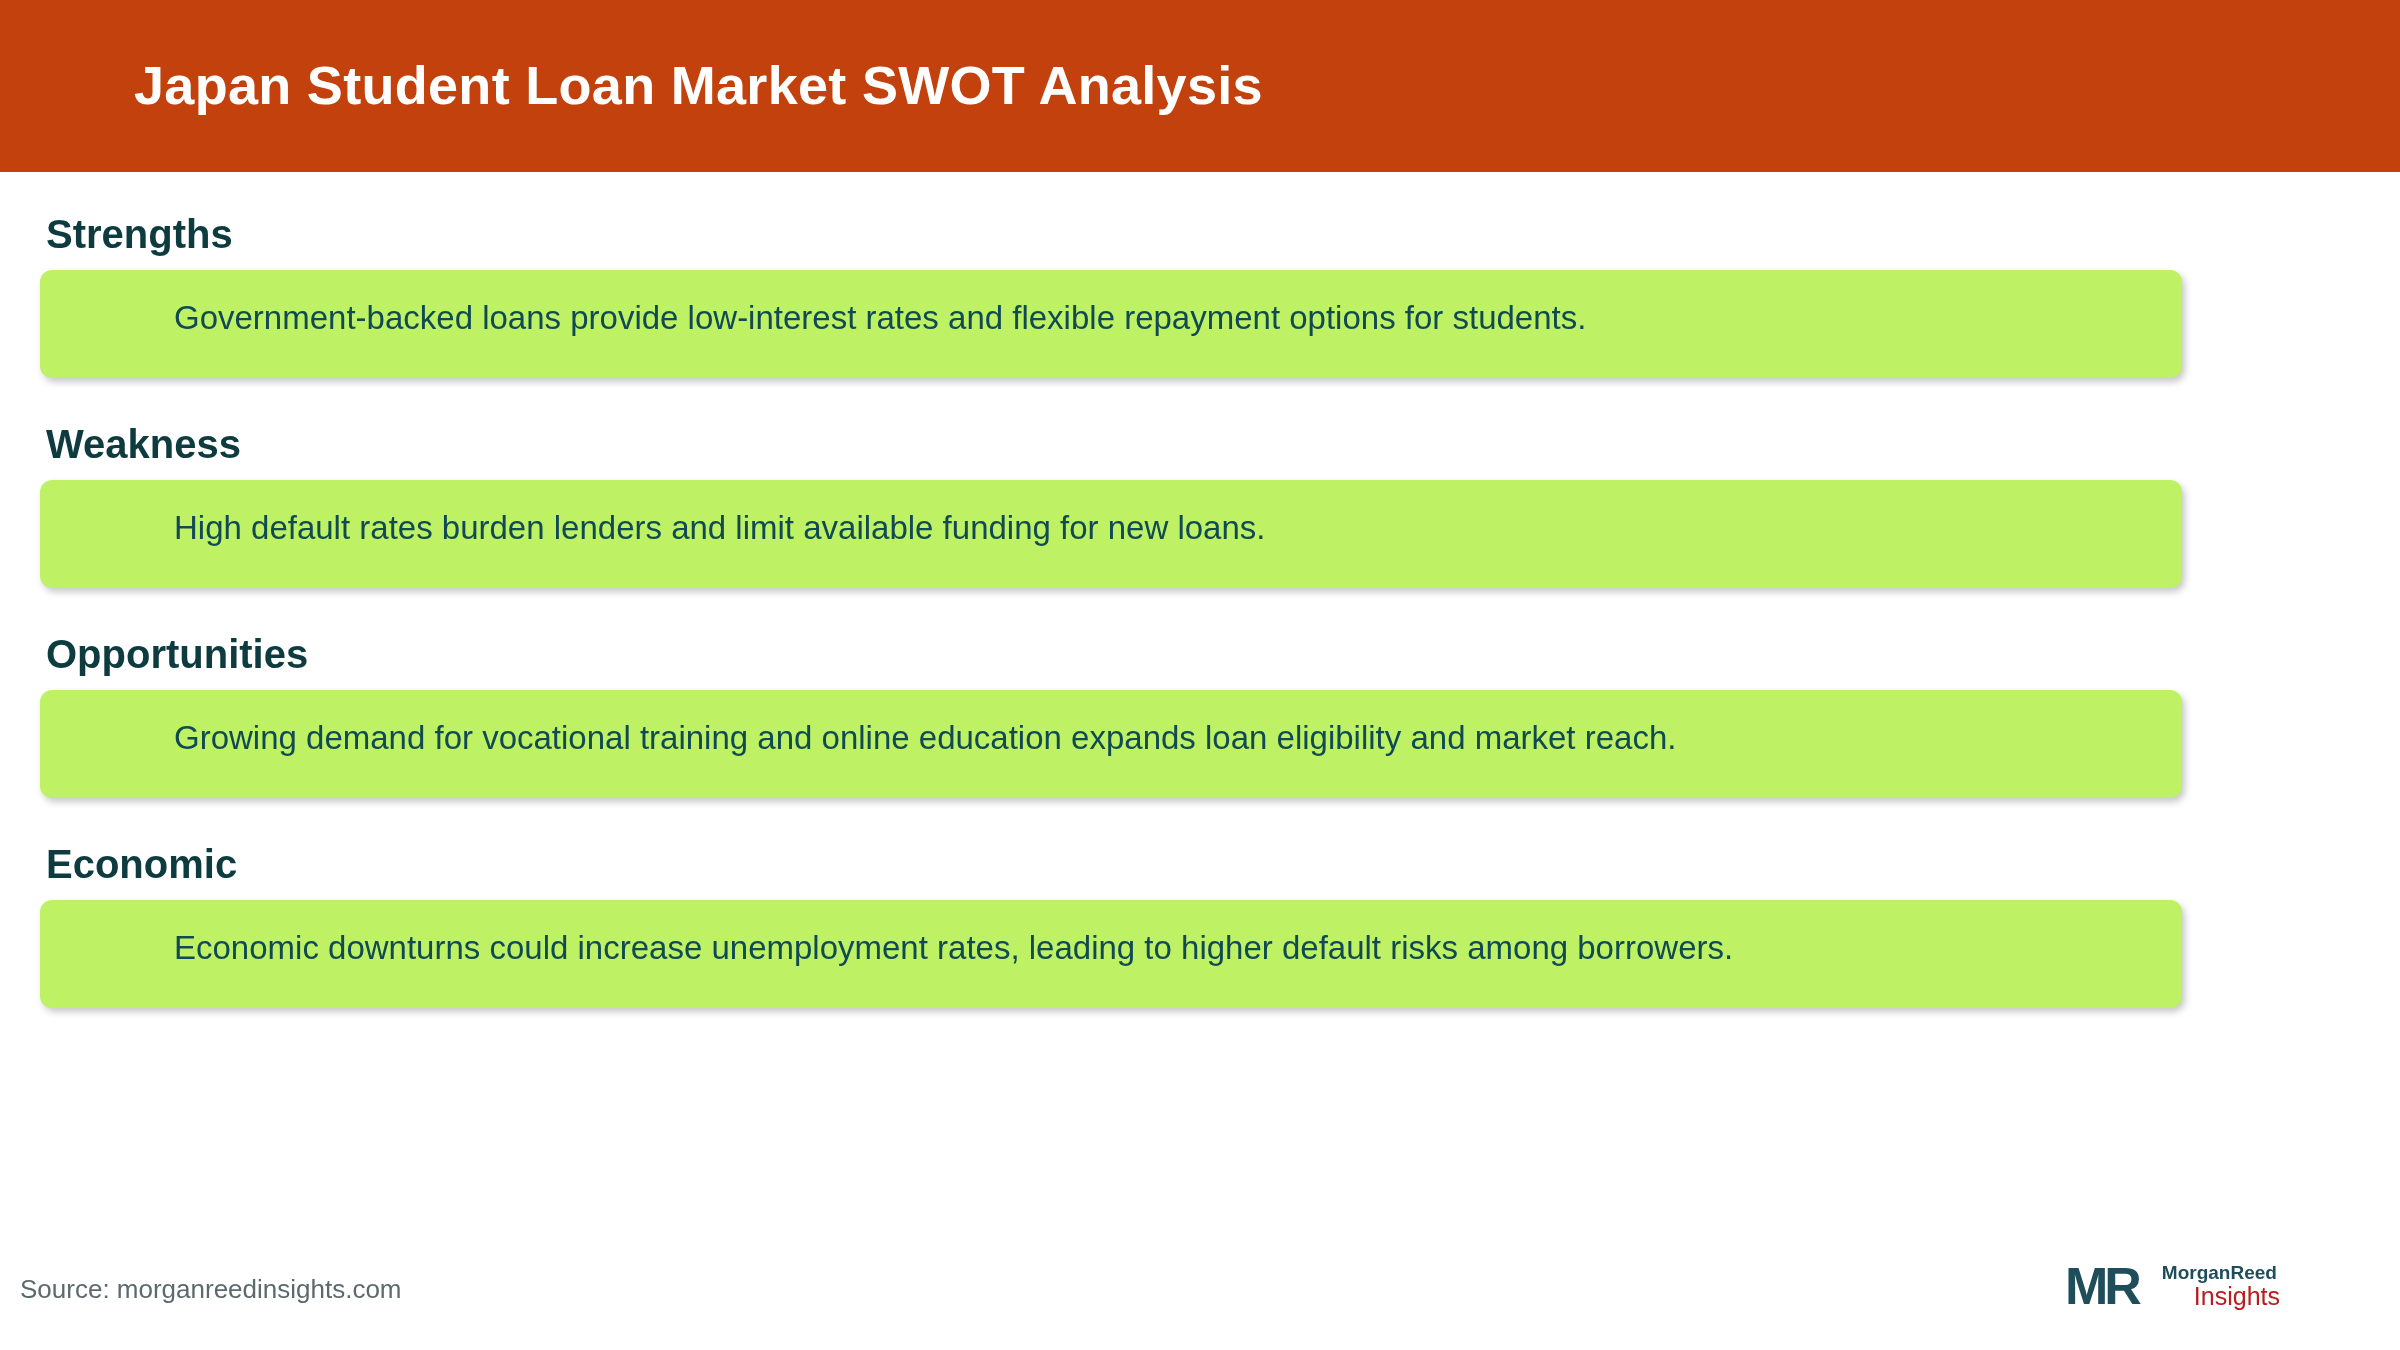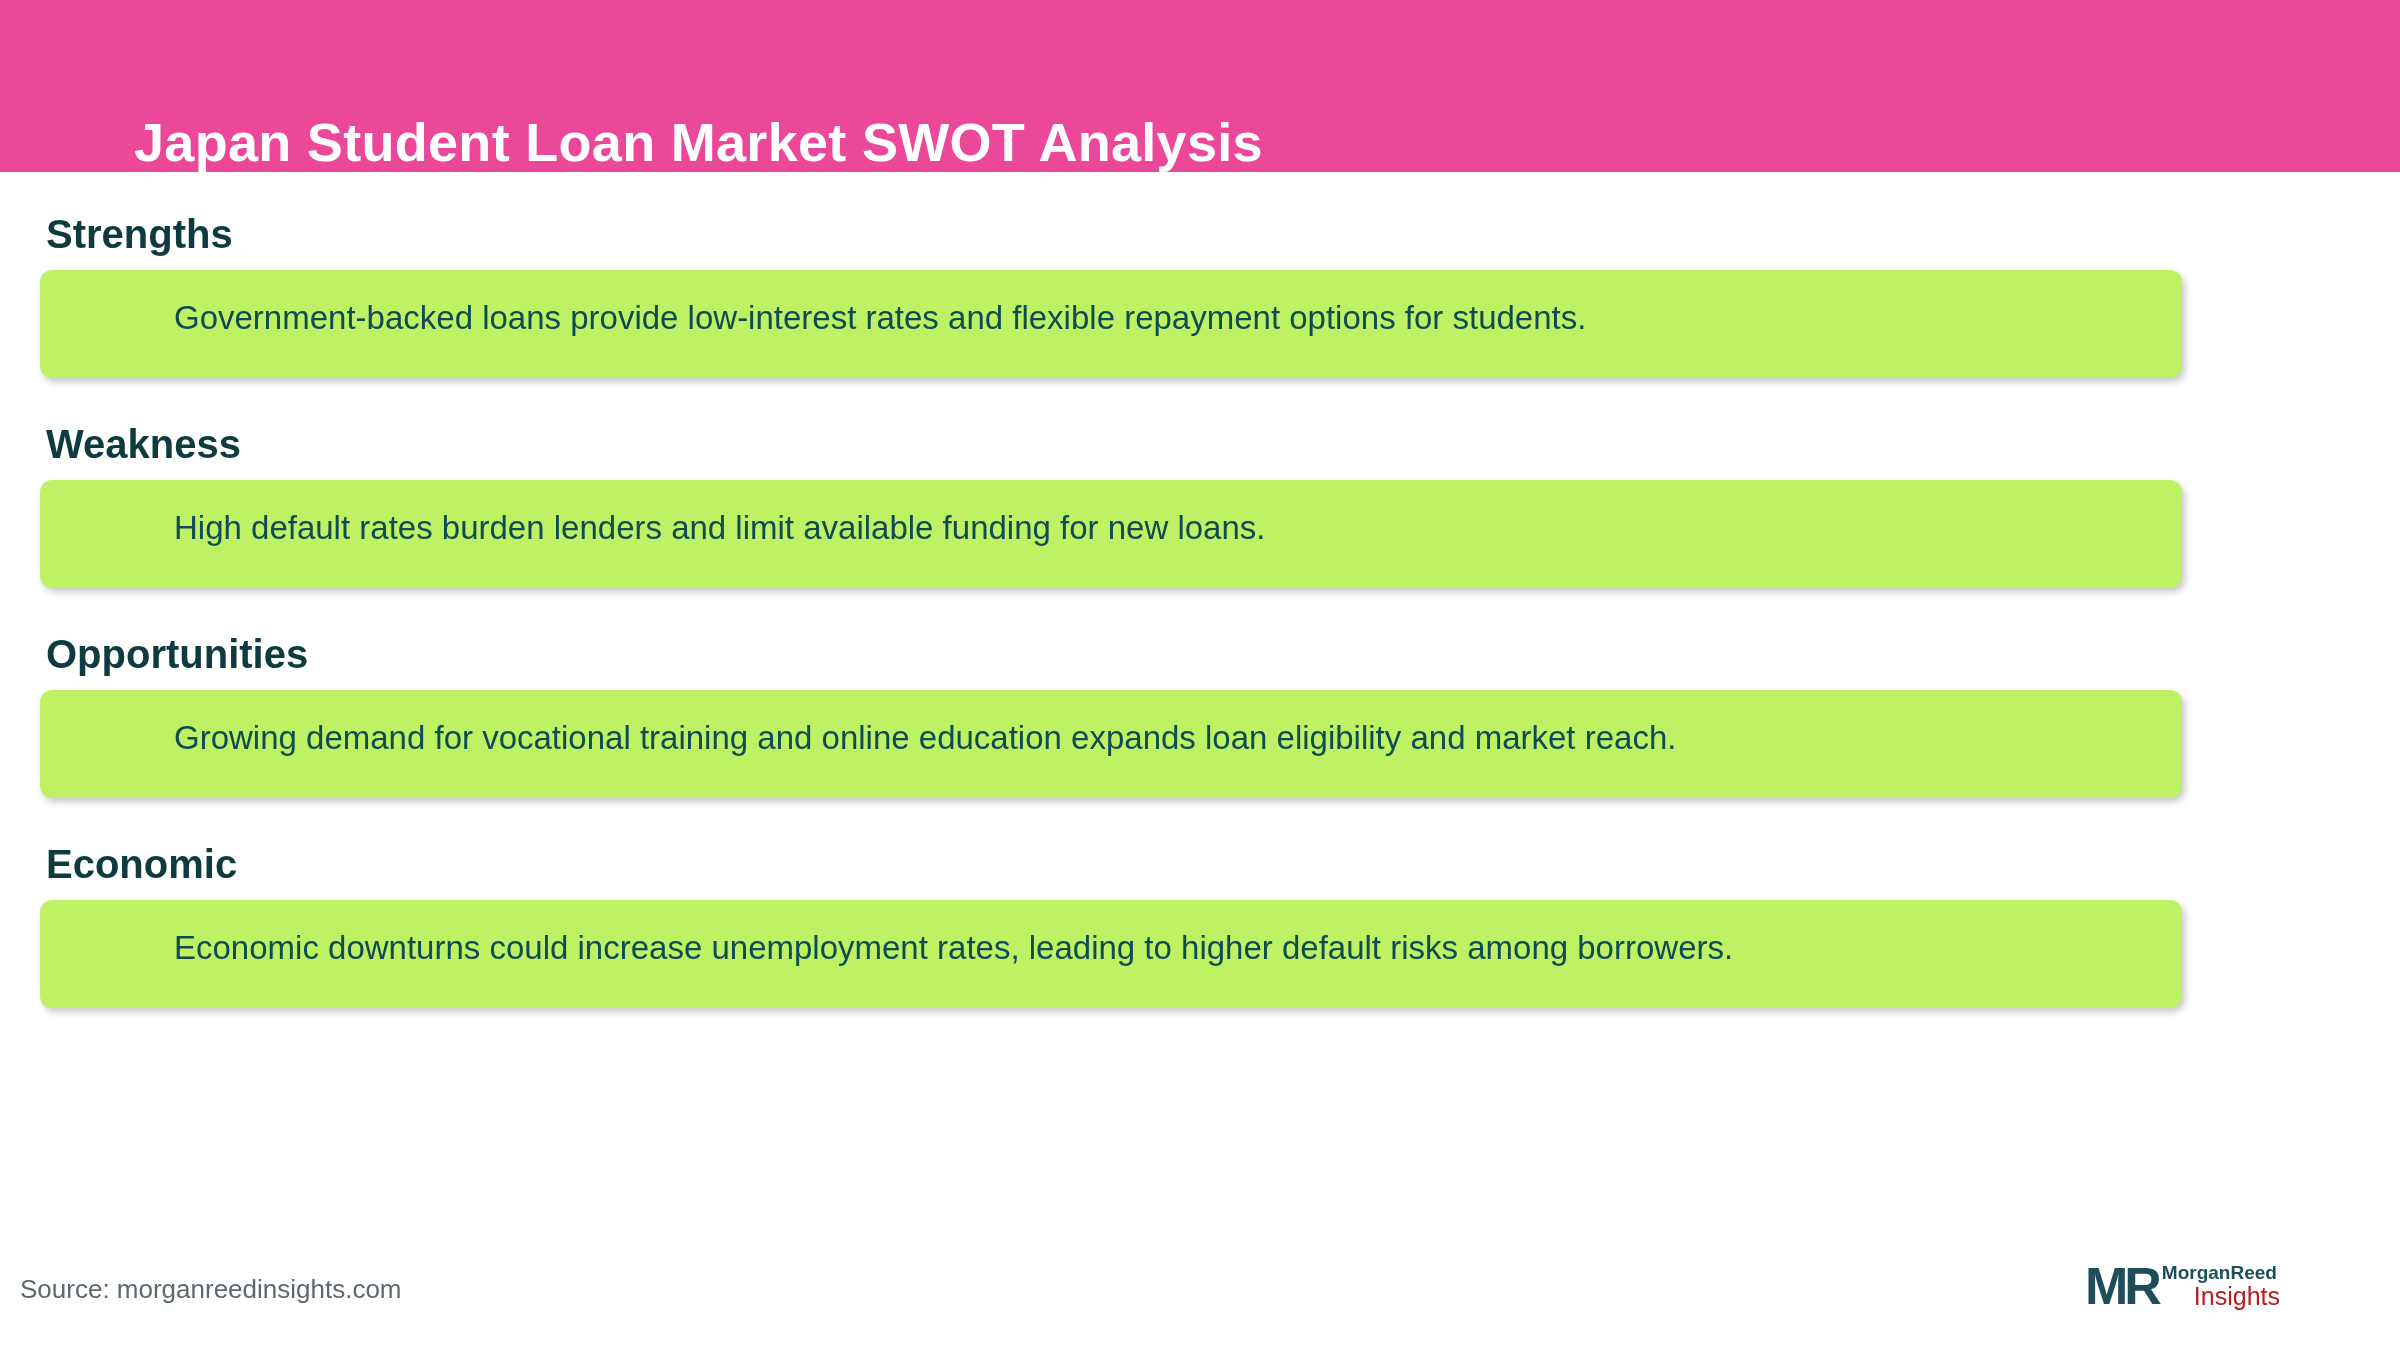--- a/index.html
+++ b/index.html
@@ -23,24 +23,24 @@
     overflow: hidden;
   }
 
   
   .header {
     position: absolute;
     top: 0;
     left: 0;
     width: 2400px;
     height: 172px;
-    background: #ec4899;
-    box-sizing: border-box;
-    display: flex;
-    align-items: flex-end;
+    background: #c2410c;
+    box-sizing: border-box;
+    display: flex;
+    align-items: center;
   }
   .header-title {
     margin-left: 134px;
     color: #ffffff;
     font-size: 54px;
     font-weight: bold;
     letter-spacing: 0.3px;
     line-height: 1.1;
     white-space: nowrap;
   }
@@ -109,21 +109,21 @@
     color: #5c6a6d;
     padding-left: 20px;
   }
 
   .logo {
     position: absolute;
     right: 120px;
     top: 8px;
     display: flex;
     align-items: center;
-    gap: 4px;
+    gap: 24px;
   }
   .logo-mark {
     font-size: 52px;
     font-weight: bold;
     color: #1f4e5a;
     letter-spacing: -4px;
     line-height: 1;
   }
   .logo-words {
     display: flex;

